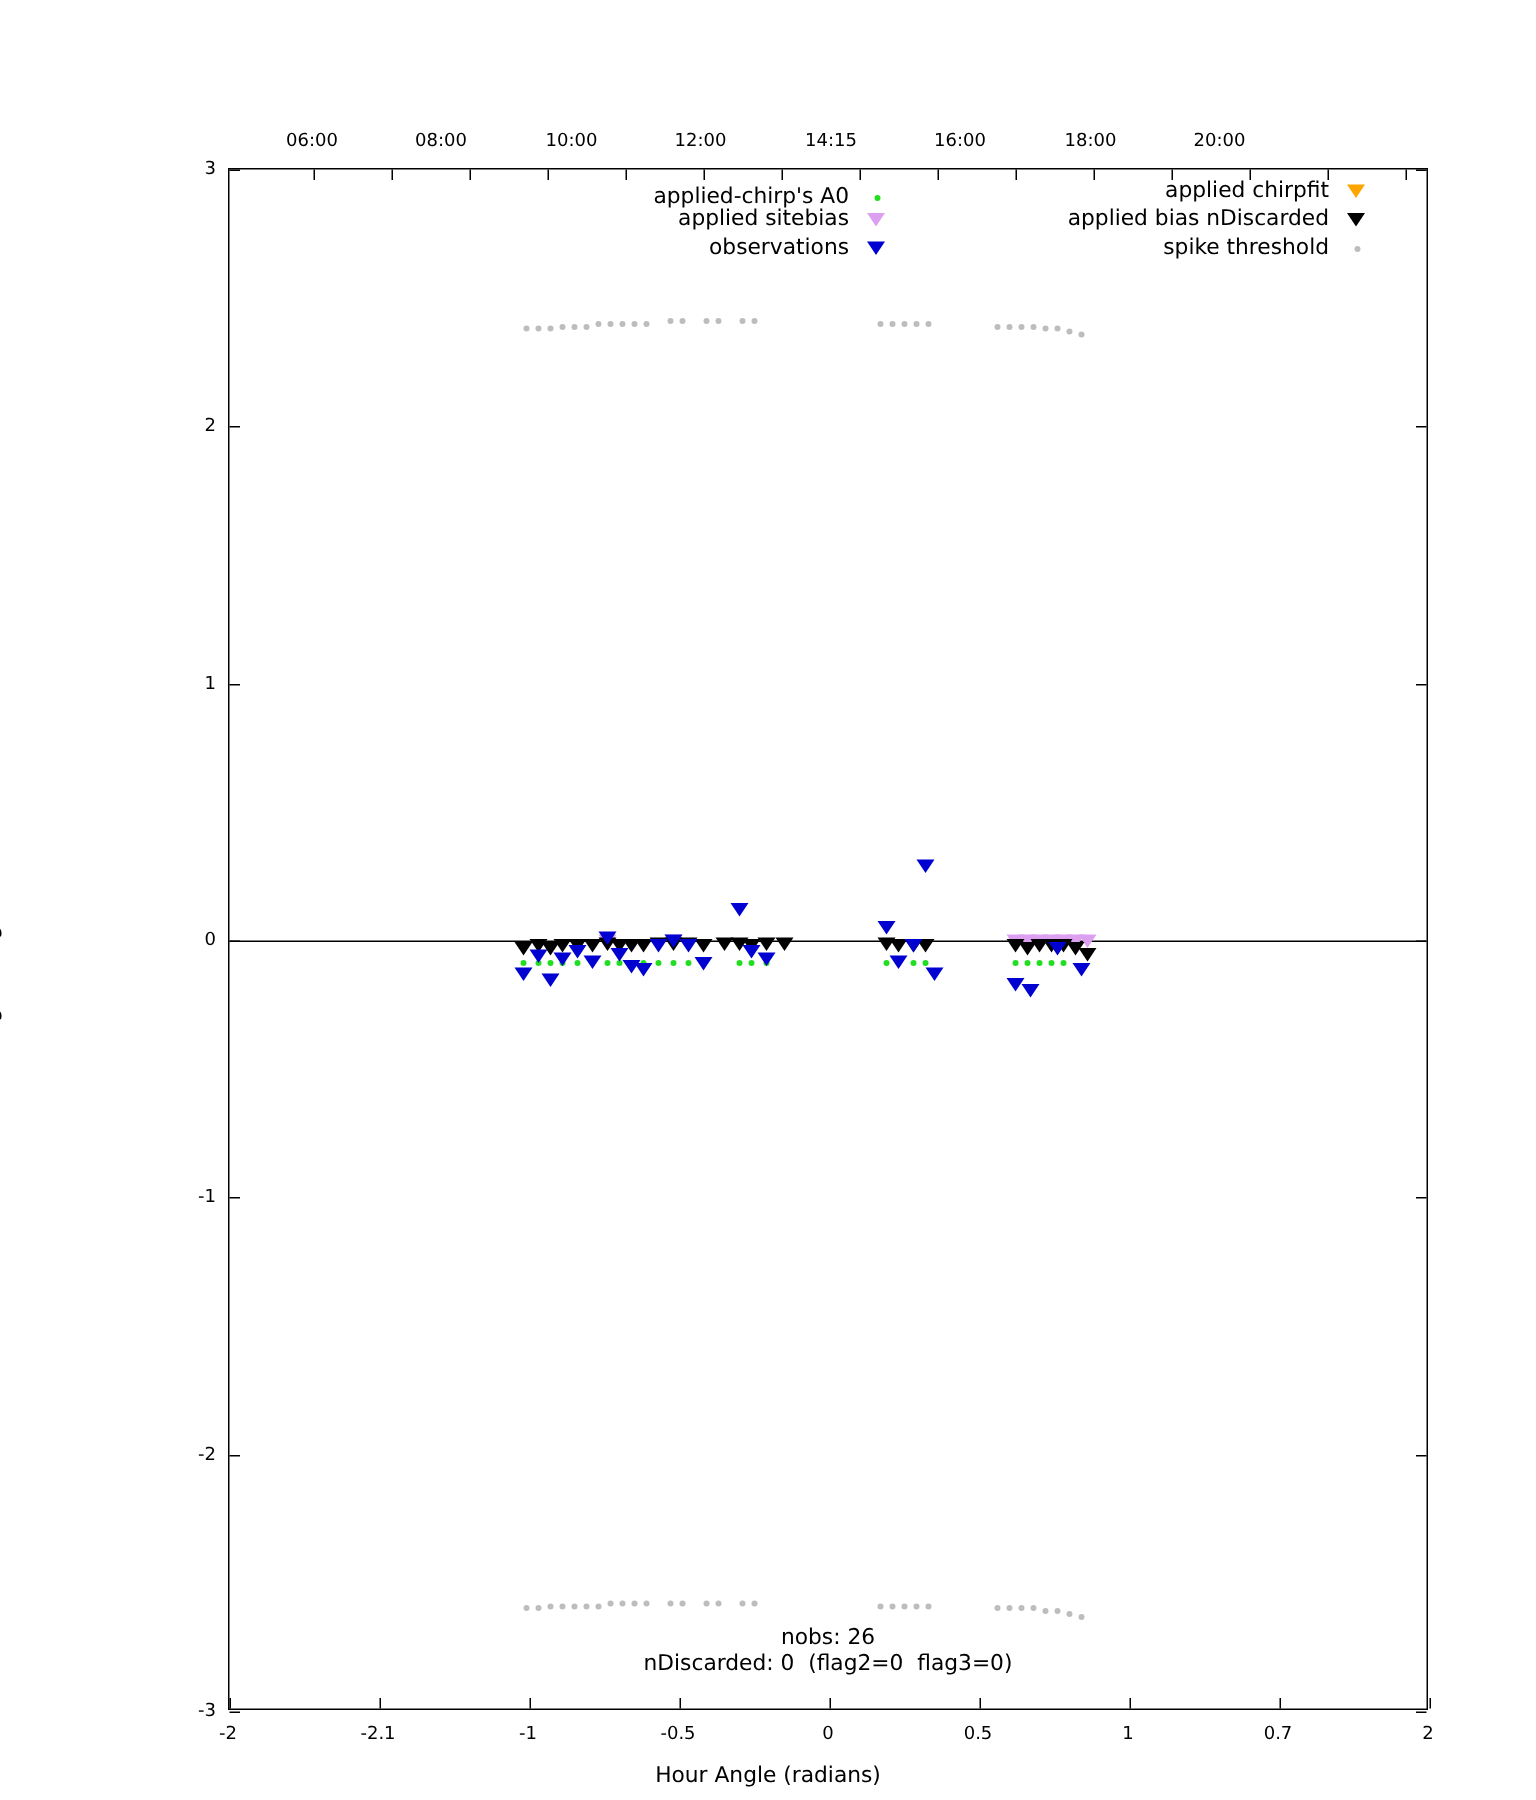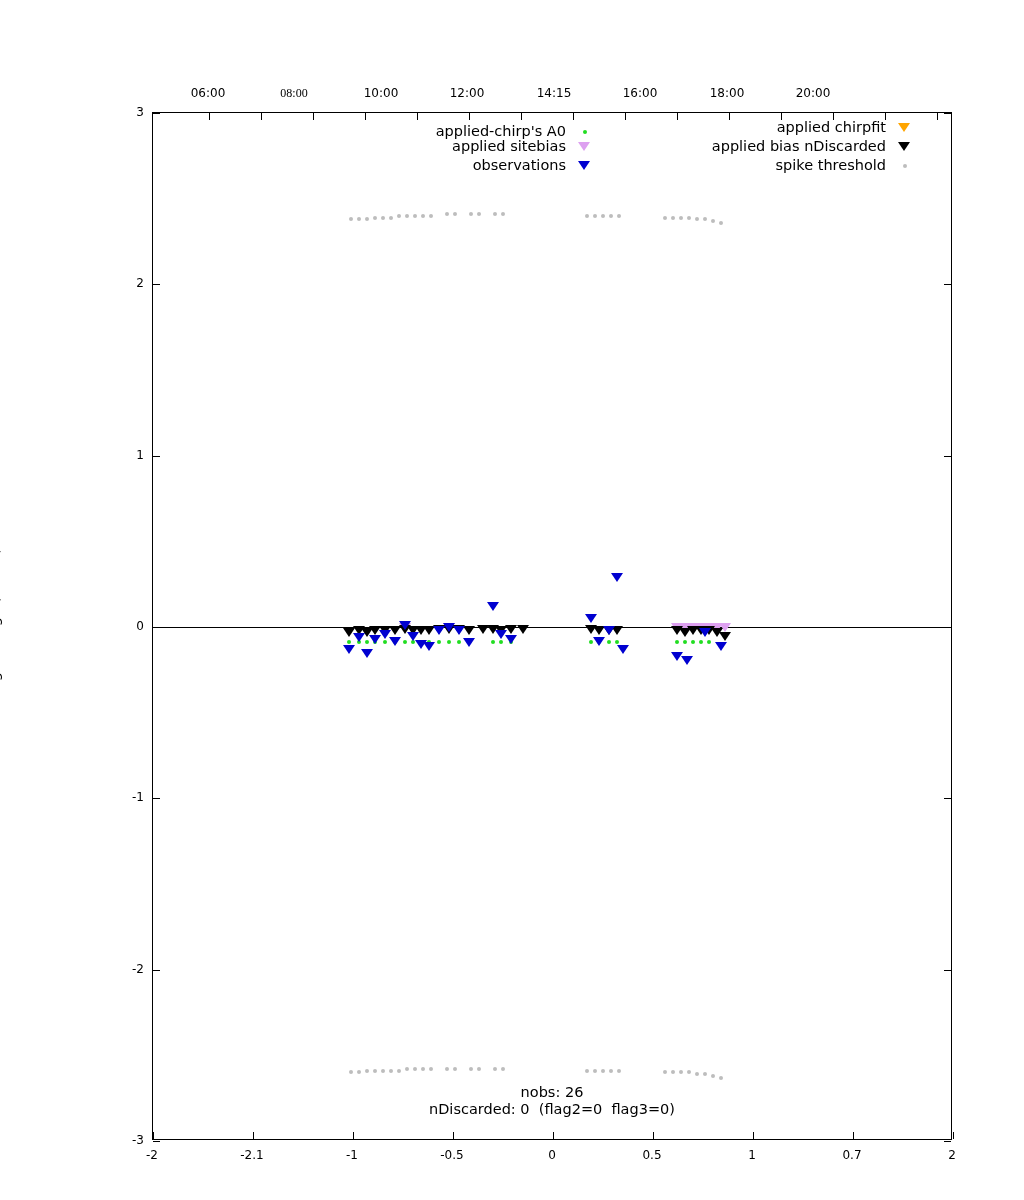--- a/index.html
+++ b/index.html
@@ -675,21 +675,21 @@
       <div class="ticklabel xlab-bottom" style="left: 152px; top: 1148px;">-2</div>
       <div class="ticklabel xlab-bottom" style="left: 252px; top: 1148px;">-2.1</div>
       <div class="ticklabel xlab-bottom" style="left: 352px; top: 1148px;">-1</div>
       <div class="ticklabel xlab-bottom" style="left: 452px; top: 1148px;">-0.5</div>
       <div class="ticklabel xlab-bottom" style="left: 552px; top: 1148px;">0</div>
       <div class="ticklabel xlab-bottom" style="left: 652px; top: 1148px;">0.5</div>
       <div class="ticklabel xlab-bottom" style="left: 752px; top: 1148px;">1</div>
       <div class="ticklabel xlab-bottom" style="left: 852px; top: 1148px;">0.7</div>
       <div class="ticklabel xlab-bottom" style="left: 952px; top: 1148px;">2</div>
       <div class="ticklabel xlab-top" style="left: 208px; top: 86px;">06:00</div>
-      <div class="ticklabel xlab-top" style="left: 294px; top: 86px; font-family: Liberation Serif, serif;">08:00</div>
+      <div class="ticklabel xlab-top" style="left: 294px; top: 86px;">08:00</div>
       <div class="ticklabel xlab-top" style="left: 381px; top: 86px;">10:00</div>
       <div class="ticklabel xlab-top" style="left: 467px; top: 86px;">12:00</div>
       <div class="ticklabel xlab-top" style="left: 554px; top: 86px;">14:15</div>
       <div class="ticklabel xlab-top" style="left: 640px; top: 86px;">16:00</div>
       <div class="ticklabel xlab-top" style="left: 727px; top: 86px;">18:00</div>
       <div class="ticklabel xlab-top" style="left: 813px; top: 86px;">20:00</div>
       <div class="ticklabel ylab-left" style="left: 106px; width: 38px; top: 1140px;">-3</div>
       <div class="ticklabel ylab-left" style="left: 106px; width: 38px; top: 968.667px;">-2</div>
       <div class="ticklabel ylab-left" style="left: 106px; width: 38px; top: 797.333px;">-1</div>
       <div class="ticklabel ylab-left" style="left: 106px; width: 38px; top: 626px;">0</div>
@@ -730,15 +730,16 @@
         </span>
       </div>
       <div class="legend-row" style="left: 530px; width: 230px; top: 38px;">
         <span class="legend-label">spike threshold</span>
         <span class="legend-marker">
           <div class="dot-gray"></div>
         </span>
       </div>
     </div>
 
+  <div class="xaxis-title">Hour Angle (radians)</div>
   <div class="yaxis-title">mag.average (Gauss)</div>
 
 </div>
 
 </body></html>

